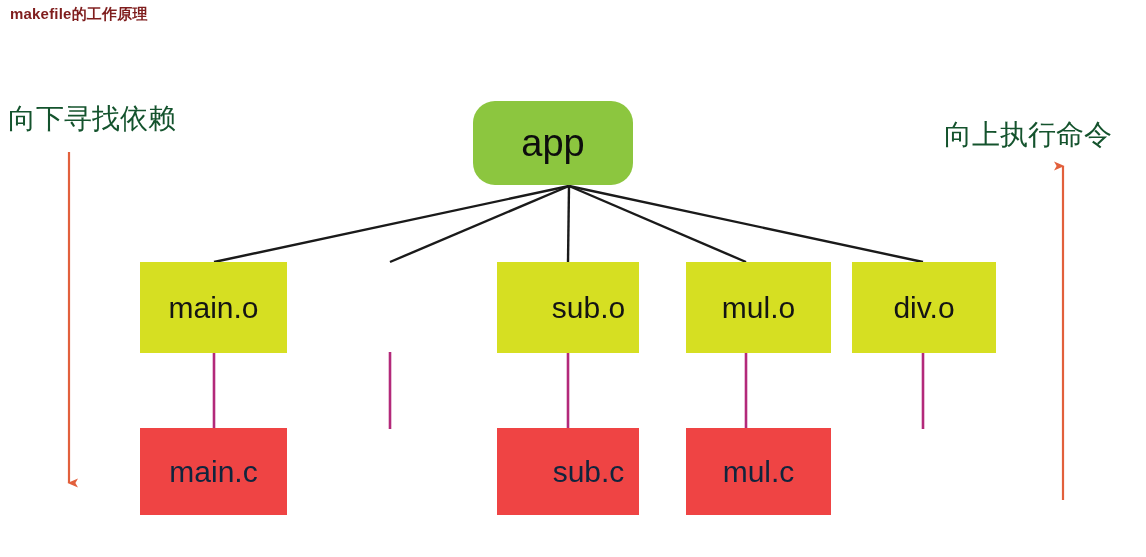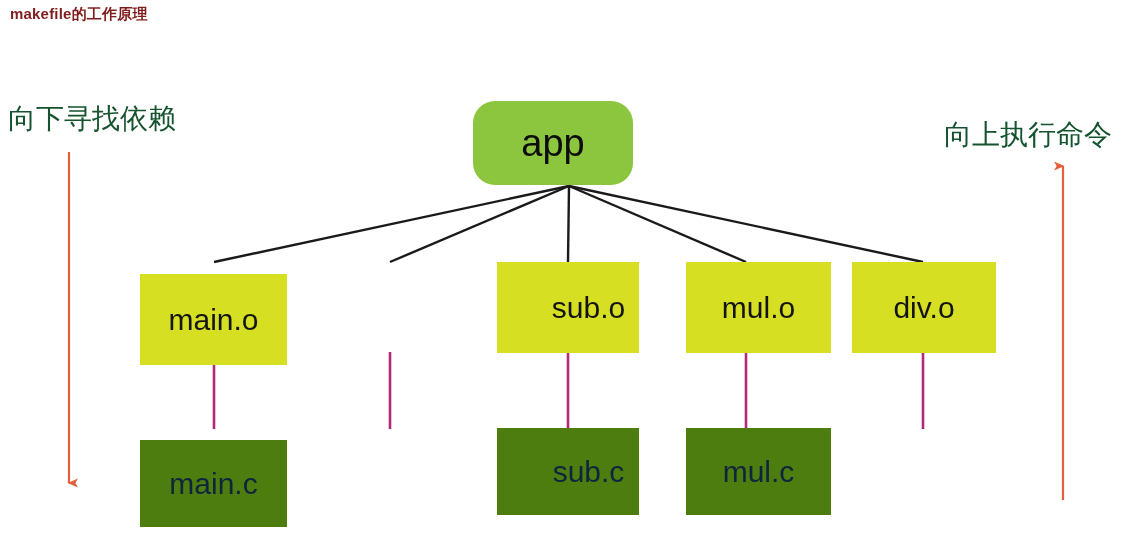--- a/index.html
+++ b/index.html
@@ -78,27 +78,27 @@
     top: 262px;
     height: 91px;
     background: #D6DF22;
     color: #141414;
     font-size: 30px;
   }
 
   .node-src {
     top: 428px;
     height: 87px;
-    background: #4d7c0f;
+    background: #ef4444;
     color: #10253d;
     font-size: 30px;
   }
 
   
-  .col-0 { left: 140px; width: 147px; margin-top: 12px; }
+  .col-0 { left: 140px; width: 147px; }
   .col-1 { left: 318px; width: 144px; }
   .col-2 { left: 497px; width: 142px; padding-left: 41px; }
   .col-3 { left: 674px; width: 145px; margin-left: 12px; }
   .col-4 { left: 852px; width: 144px; }
 </style>
 </head>
 <body>
 
 <div id="page">
 

